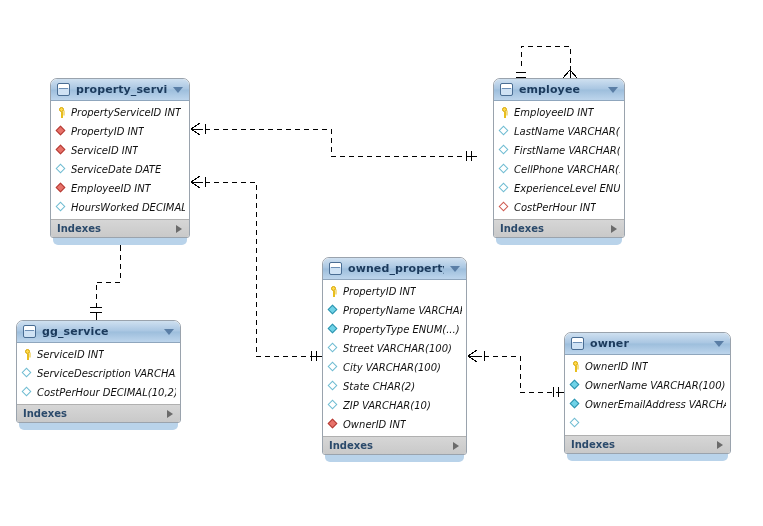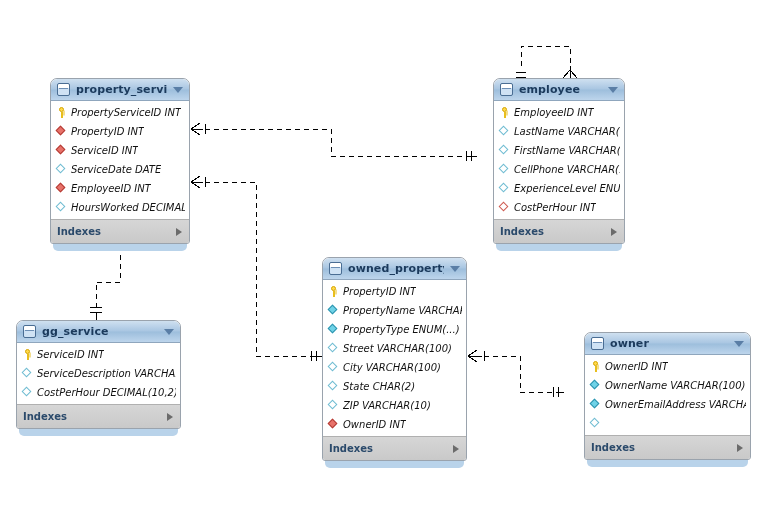--- a/index.html
+++ b/index.html
@@ -177,21 +177,21 @@
     background: #e8726a;
     border-color: #b23c35;
   }
   
   .mk-dia.hollow-red::before {
     background: #ffffff;
     border-color: #cf5c52;
   }
 
   .tbl-footer {
-    height: 24px;
+    height: 18px;
     display: flex;
     align-items: center;
     padding: 0 7px 0 6px;
     background: linear-gradient(to bottom, #d6d6d6 0%, #c9c9c9 100%);
     border-top: 1px solid #b0b0b0;
     box-sizing: border-box;
     gap: 33px;
   }
   .footer-label {
     font-size: 10px;
@@ -399,21 +399,21 @@
         </div>
       </div>
       <div class="tbl-footer">
         <span class="footer-label">Indexes</span>
         <span class="footer-caret"></span>
       </div>
     </div>
     <div class="tbl-glow"></div>
   </div>
 
-  <div class="table-box" style="left:564px; top:332px; width:167px;margin-left:20px;">
+  <div class="table-box" style="left:564px; top:332px; width:167px;">
     <div class="tbl-frame">
       <div class="tbl-header">
         <span class="tbl-icon"></span>
         <span class="tbl-title">owner</span>
         <span class="tbl-caret"></span>
       </div>
       <div class="tbl-cols">
         <div class="col-row">
           <span class="mk mk-pk"></span>
           <span class="col-label">OwnerID INT</span>

